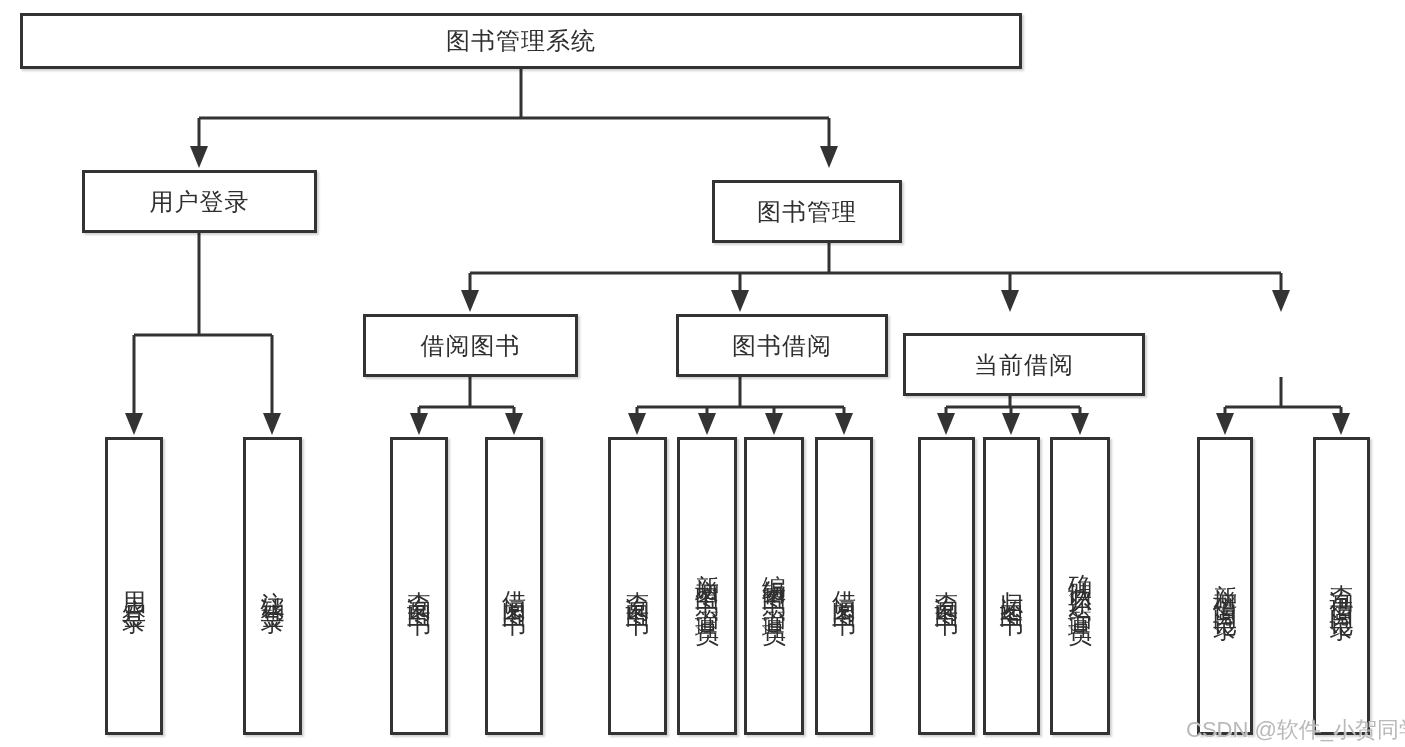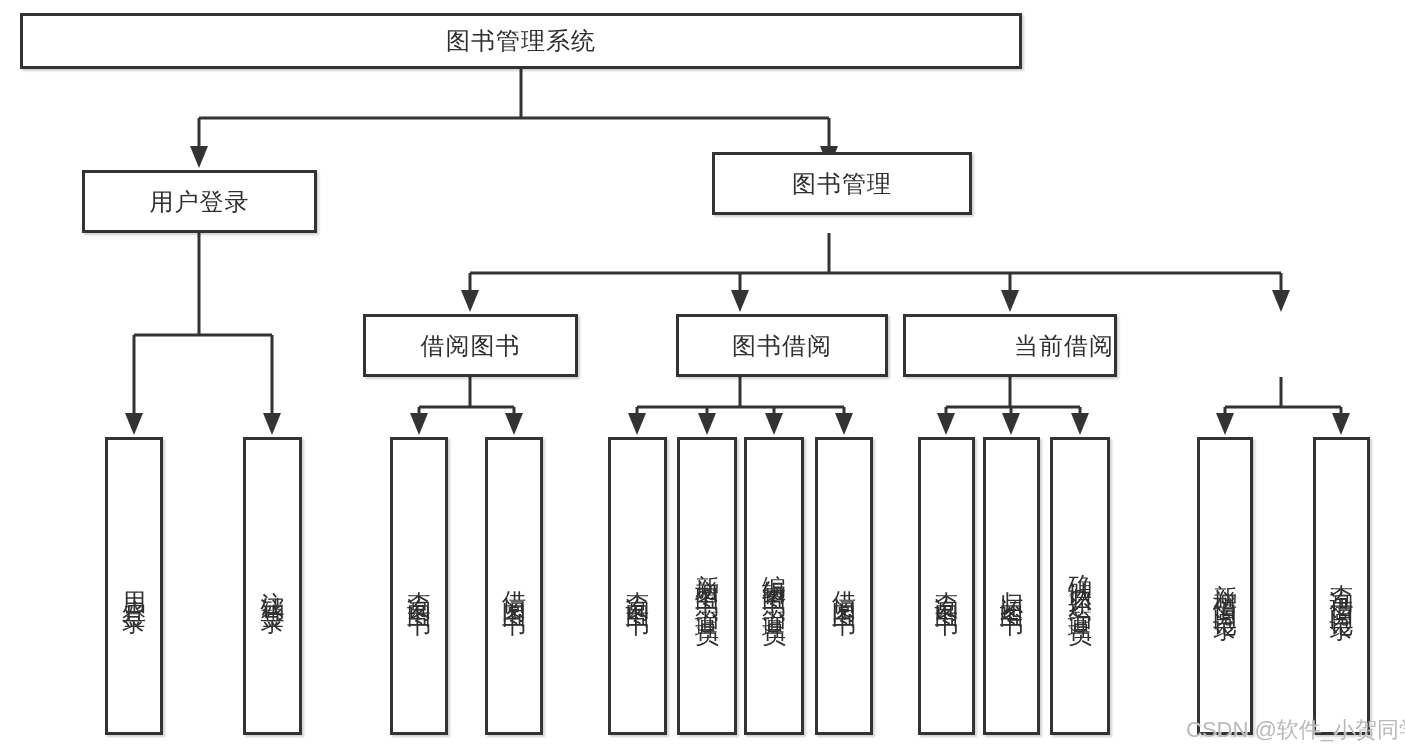--- a/index.html
+++ b/index.html
@@ -89,31 +89,31 @@
     <polygon points="1332,413 1350,413 1341,435"></polygon>
   </svg>
 
   <div class="node h-node" style="left:20px;top:13px;width:1002px;height:56px;">
     <span class="label">图书管理系统</span>
   </div>
 
   <div class="node h-node" style="left:82px;top:170px;width:235px;height:63px;">
     <span class="label">用户登录</span>
   </div>
-  <div class="node h-node" style="left:712px;top:152px;width:260px;height:63px;">
+  <div class="node h-node" style="left:712px;top:180px;width:190px;height:63px;">
     <span class="label">图书管理</span>
   </div>
 
   <div class="node h-node" style="left:363px;top:314px;width:215px;height:63px;">
     <span class="label">借阅图书</span>
   </div>
   <div class="node h-node" style="left:634px;top:314px;width:212px;height:63px;margin-left:42px;">
     <span class="label">图书借阅</span>
   </div>
-  <div class="node h-node" style="left:903px;top:314px;width:214px;height:63px;justify-content:flex-end;">
+  <div class="node h-node" style="left:903px;top:333px;width:242px;height:63px;">
     <span class="label">当前借阅</span>
   </div>
 
   <div class="node v-node" style="left:105px;top:437px;width:58px;height:298px;">
     <span class="label">用户登录</span>
   </div>
   <div class="node v-node" style="left:243px;top:437px;width:59px;height:298px;">
     <span class="label">注销登录</span>
   </div>
 

